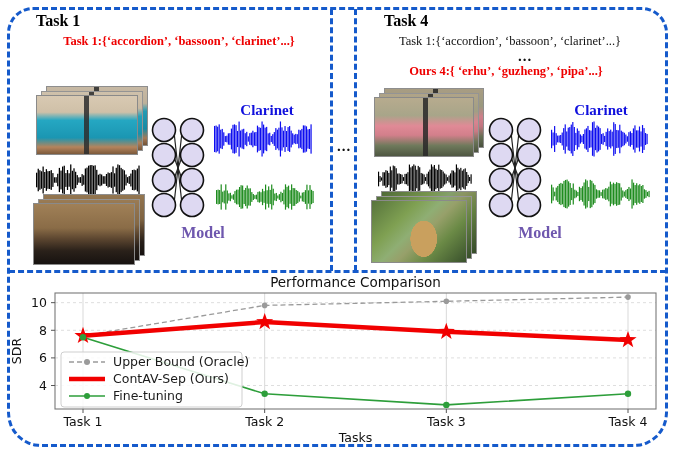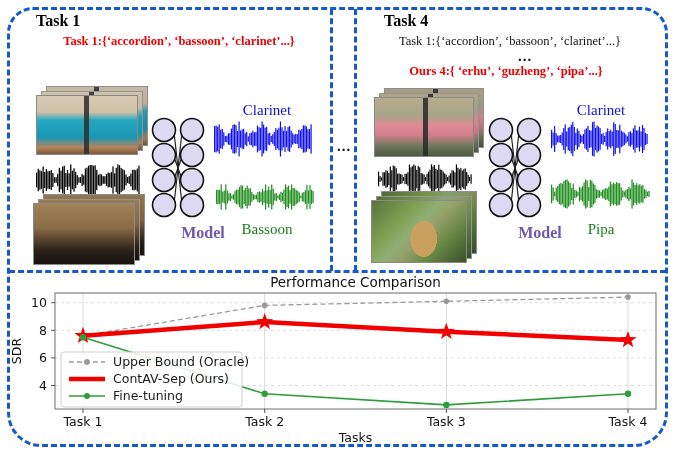--- a/index.html
+++ b/index.html
@@ -7,21 +7,21 @@
     font-family:"Liberation Serif","DejaVu Serif",serif;overflow:hidden;}
   .abs{position:absolute;}
   .outer-border{left:7px;top:7px;width:655px;height:434px;
     border:3px dashed #155acb;border-radius:26px 26px 34px 34px;}
   .vdiv{top:9px;height:262px;width:0;border-left:3px dashed #155acb;}
   .hdiv{left:9px;width:657px;height:0;top:270px;border-top:3px dashed #155acb;}
   .panel-title{font-weight:bold;font-size:16px;color:#000;}
   .query{font-weight:bold;font-size:12.5px;color:#ee0000;text-align:center;white-space:nowrap;}
   .query-black{font-weight:normal;font-size:12.5px;color:#111;text-align:center;white-space:nowrap;}
   .dots{font-weight:bold;font-size:15px;color:#111;text-align:center;letter-spacing:1px;}
-  .out-label{font-weight:normal;font-size:15px;text-align:center;}
+  .out-label{font-weight:bold;font-size:15px;text-align:center;}
   .lbl-blue{color:#1010dd;} .lbl-green{color:#1e7d1e;} .lbl-purple{color:#6e57ae;font-weight:bold;font-size:16px;text-align:center;padding-left:25px;}
   .stack{position:absolute;}
   .card{position:absolute;left:0;top:0;width:100%;height:100%;}
   .c3{transform:translate(10px,-9px);filter:brightness(.92);border:1px solid #9a9a9a;}
   .c2{transform:translate(5px,-4px);filter:brightness(.96);border:1px solid #9a9a9a;}
   .c1{border:1px solid #8a8a8a;}
   .ph-clarinet-man{background:
     linear-gradient(90deg,rgba(0,0,0,0) 47%,rgba(45,45,45,.85) 47%,rgba(45,45,45,.85) 52%,rgba(0,0,0,0) 52%),
     linear-gradient(180deg,#d8c9b2 0%,#cfc0a8 28%,#25a7c2 42%,#1b96b2 72%,#b5845c 88%,#7c5a3c 100%);}
   .ph-bassoon-stage{background:linear-gradient(180deg,#a08057 0%,#8a6c47 40%,#5c4630 58%,#2a211a 78%,#171210 100%);}
@@ -276,21 +276,20 @@
         <rect x="87.50" y="9.94" width="1.22" height="10.11"></rect>
         <rect x="89.06" y="9.36" width="1.22" height="11.27"></rect>
         <rect x="90.63" y="7.07" width="1.22" height="15.87"></rect>
         <rect x="92.19" y="0.77" width="1.22" height="28.45"></rect>
         <rect x="93.75" y="7.31" width="1.22" height="15.38"></rect>
         <rect x="95.31" y="1.29" width="1.22" height="27.43"></rect>
         <rect x="96.88" y="6.73" width="1.22" height="16.55"></rect>
         <rect x="98.44" y="8.08" width="1.22" height="13.85"></rect>
       </g>
     </svg>
-  <div class="abs out-label lbl-green" style="left:222px;top:221px;width:90px;">Bassoon</div>
 
   <div class="abs panel-title" style="left:384px;top:12px;">Task 4</div>
   <div class="abs query-black" style="left:362px;top:34px;width:296px;">Task 1:{‘accordion’, ‘bassoon’, ‘clarinet’...}</div>
   <div class="abs dots" style="left:380px;top:48px;width:290px;">...</div>
   <div class="abs query" style="left:362px;top:64px;width:288px;">Ours 4:{ ‘erhu’, ‘guzheng’, ‘pipa’...}</div>
 
   <div class="stack" style="left:374px;top:97px;width:98px;height:58px;">
     <div class="card c3 ph-clarinet-woman"></div>
     <div class="card c2 ph-clarinet-woman"></div>
     <div class="card c1 ph-clarinet-woman"></div>
@@ -519,21 +518,20 @@
         <rect x="87.50" y="6.29" width="1.22" height="17.43"></rect>
         <rect x="89.06" y="5.17" width="1.22" height="19.66"></rect>
         <rect x="90.63" y="7.00" width="1.22" height="15.99"></rect>
         <rect x="92.19" y="5.99" width="1.22" height="18.01"></rect>
         <rect x="93.75" y="10.32" width="1.22" height="9.37"></rect>
         <rect x="95.31" y="11.13" width="1.22" height="7.74"></rect>
         <rect x="96.88" y="12.87" width="1.22" height="4.27"></rect>
         <rect x="98.44" y="11.89" width="1.22" height="6.23"></rect>
       </g>
     </svg>
-  <div class="abs out-label lbl-green" style="left:558px;top:221px;width:86px;">Pipa</div>
 
   <svg id="chart" class="abs" style="left:8px;top:274px;" width="659" height="176">
       <line x1="47" y1="111.52380952380953" x2="648" y2="111.52380952380953" stroke="#dedede" stroke-width="1" stroke-dasharray="3 3"></line>
       <line x1="47" y1="83.90476190476191" x2="648" y2="83.90476190476191" stroke="#dedede" stroke-width="1" stroke-dasharray="3 3"></line>
       <line x1="47" y1="56.285714285714285" x2="648" y2="56.285714285714285" stroke="#dedede" stroke-width="1" stroke-dasharray="3 3"></line>
       <line x1="47" y1="28.666666666666657" x2="648" y2="28.666666666666657" stroke="#dedede" stroke-width="1" stroke-dasharray="3 3"></line>
       <line x1="75" y1="19" x2="75" y2="135" stroke="#d9d9d9" stroke-width="1"></line>
       <line x1="256.66666666666663" y1="19" x2="256.66666666666663" y2="135" stroke="#d9d9d9" stroke-width="1"></line>
       <line x1="438.3333333333333" y1="19" x2="438.3333333333333" y2="135" stroke="#d9d9d9" stroke-width="1"></line>
       <line x1="620" y1="19" x2="620" y2="135" stroke="#d9d9d9" stroke-width="1"></line>

